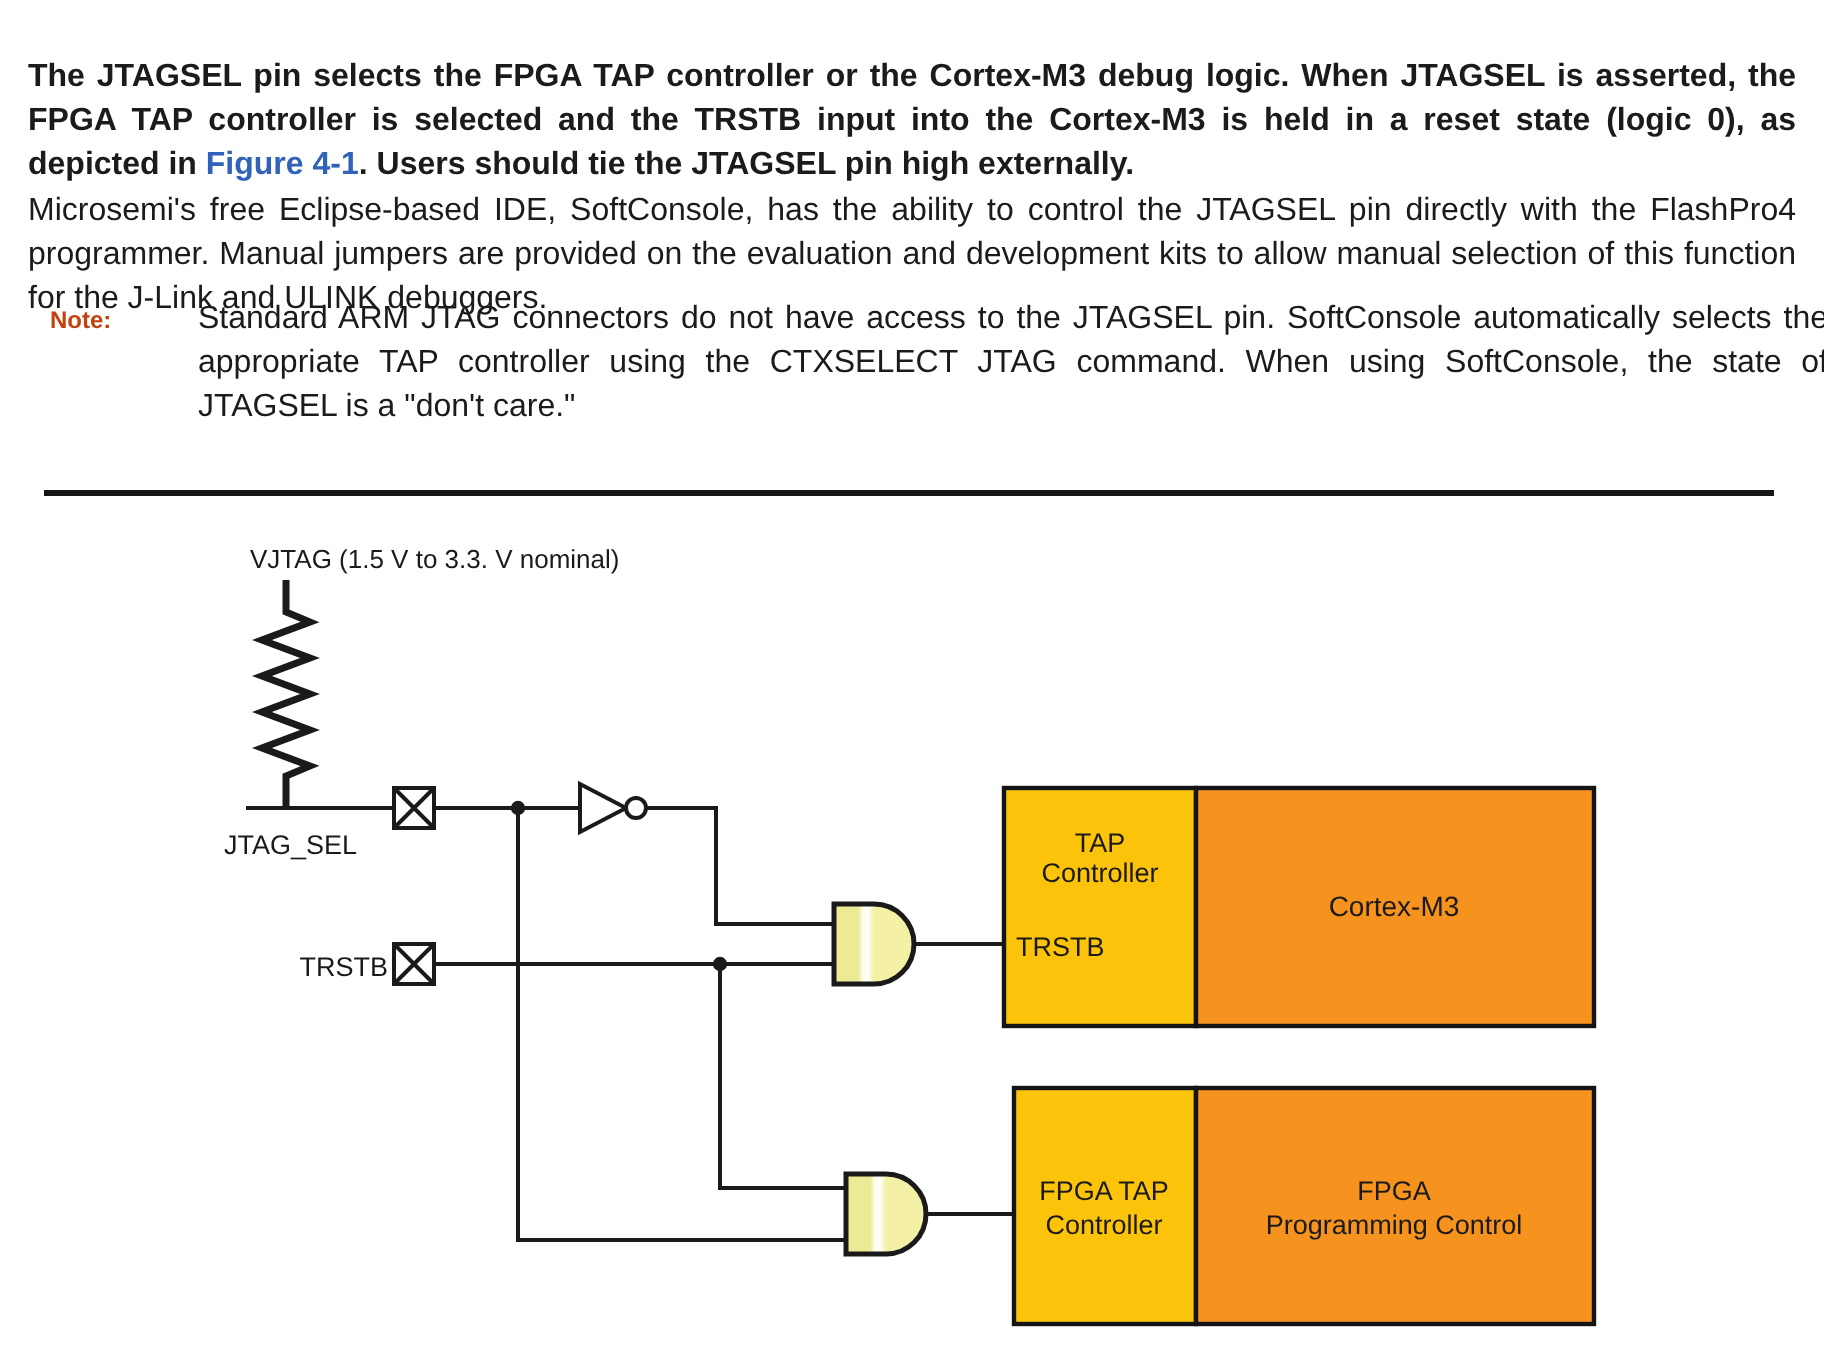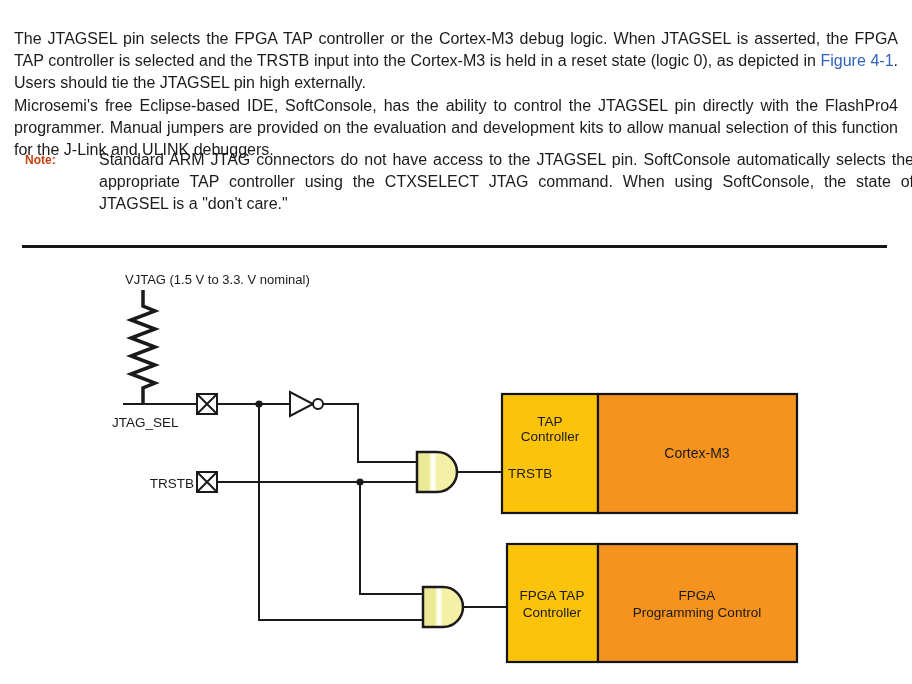--- a/index.html
+++ b/index.html
@@ -14,21 +14,21 @@
   }
   .para {
     position: absolute;
     left: 14px;
     width: 884px;
     font-size: 16px;
     line-height: 22px;
     text-align: justify;
     color: #1b1b1b;
   }
-  #para1 { top: 12px; }
+  #para1 { top: 12px; font-weight: bold; }
   #para2 { top: 79px; }
   .link { color: #2F62B8; text-decoration: none; cursor: pointer; }
   #note-block { position: absolute; top: 149px; left: 0; width: 912px; }
   #note-label {
     position: absolute; left: 25px; top: 0;
     font-size: 12px; line-height: 22px; color: #c2410c; font-weight: bold;
   }
   #note-body {
     position: absolute; left: 83px; top: 0; width: 815px;
     font-size: 16px; line-height: 22px; text-align: justify; color: #1b1b1b; margin-left: 16px;

